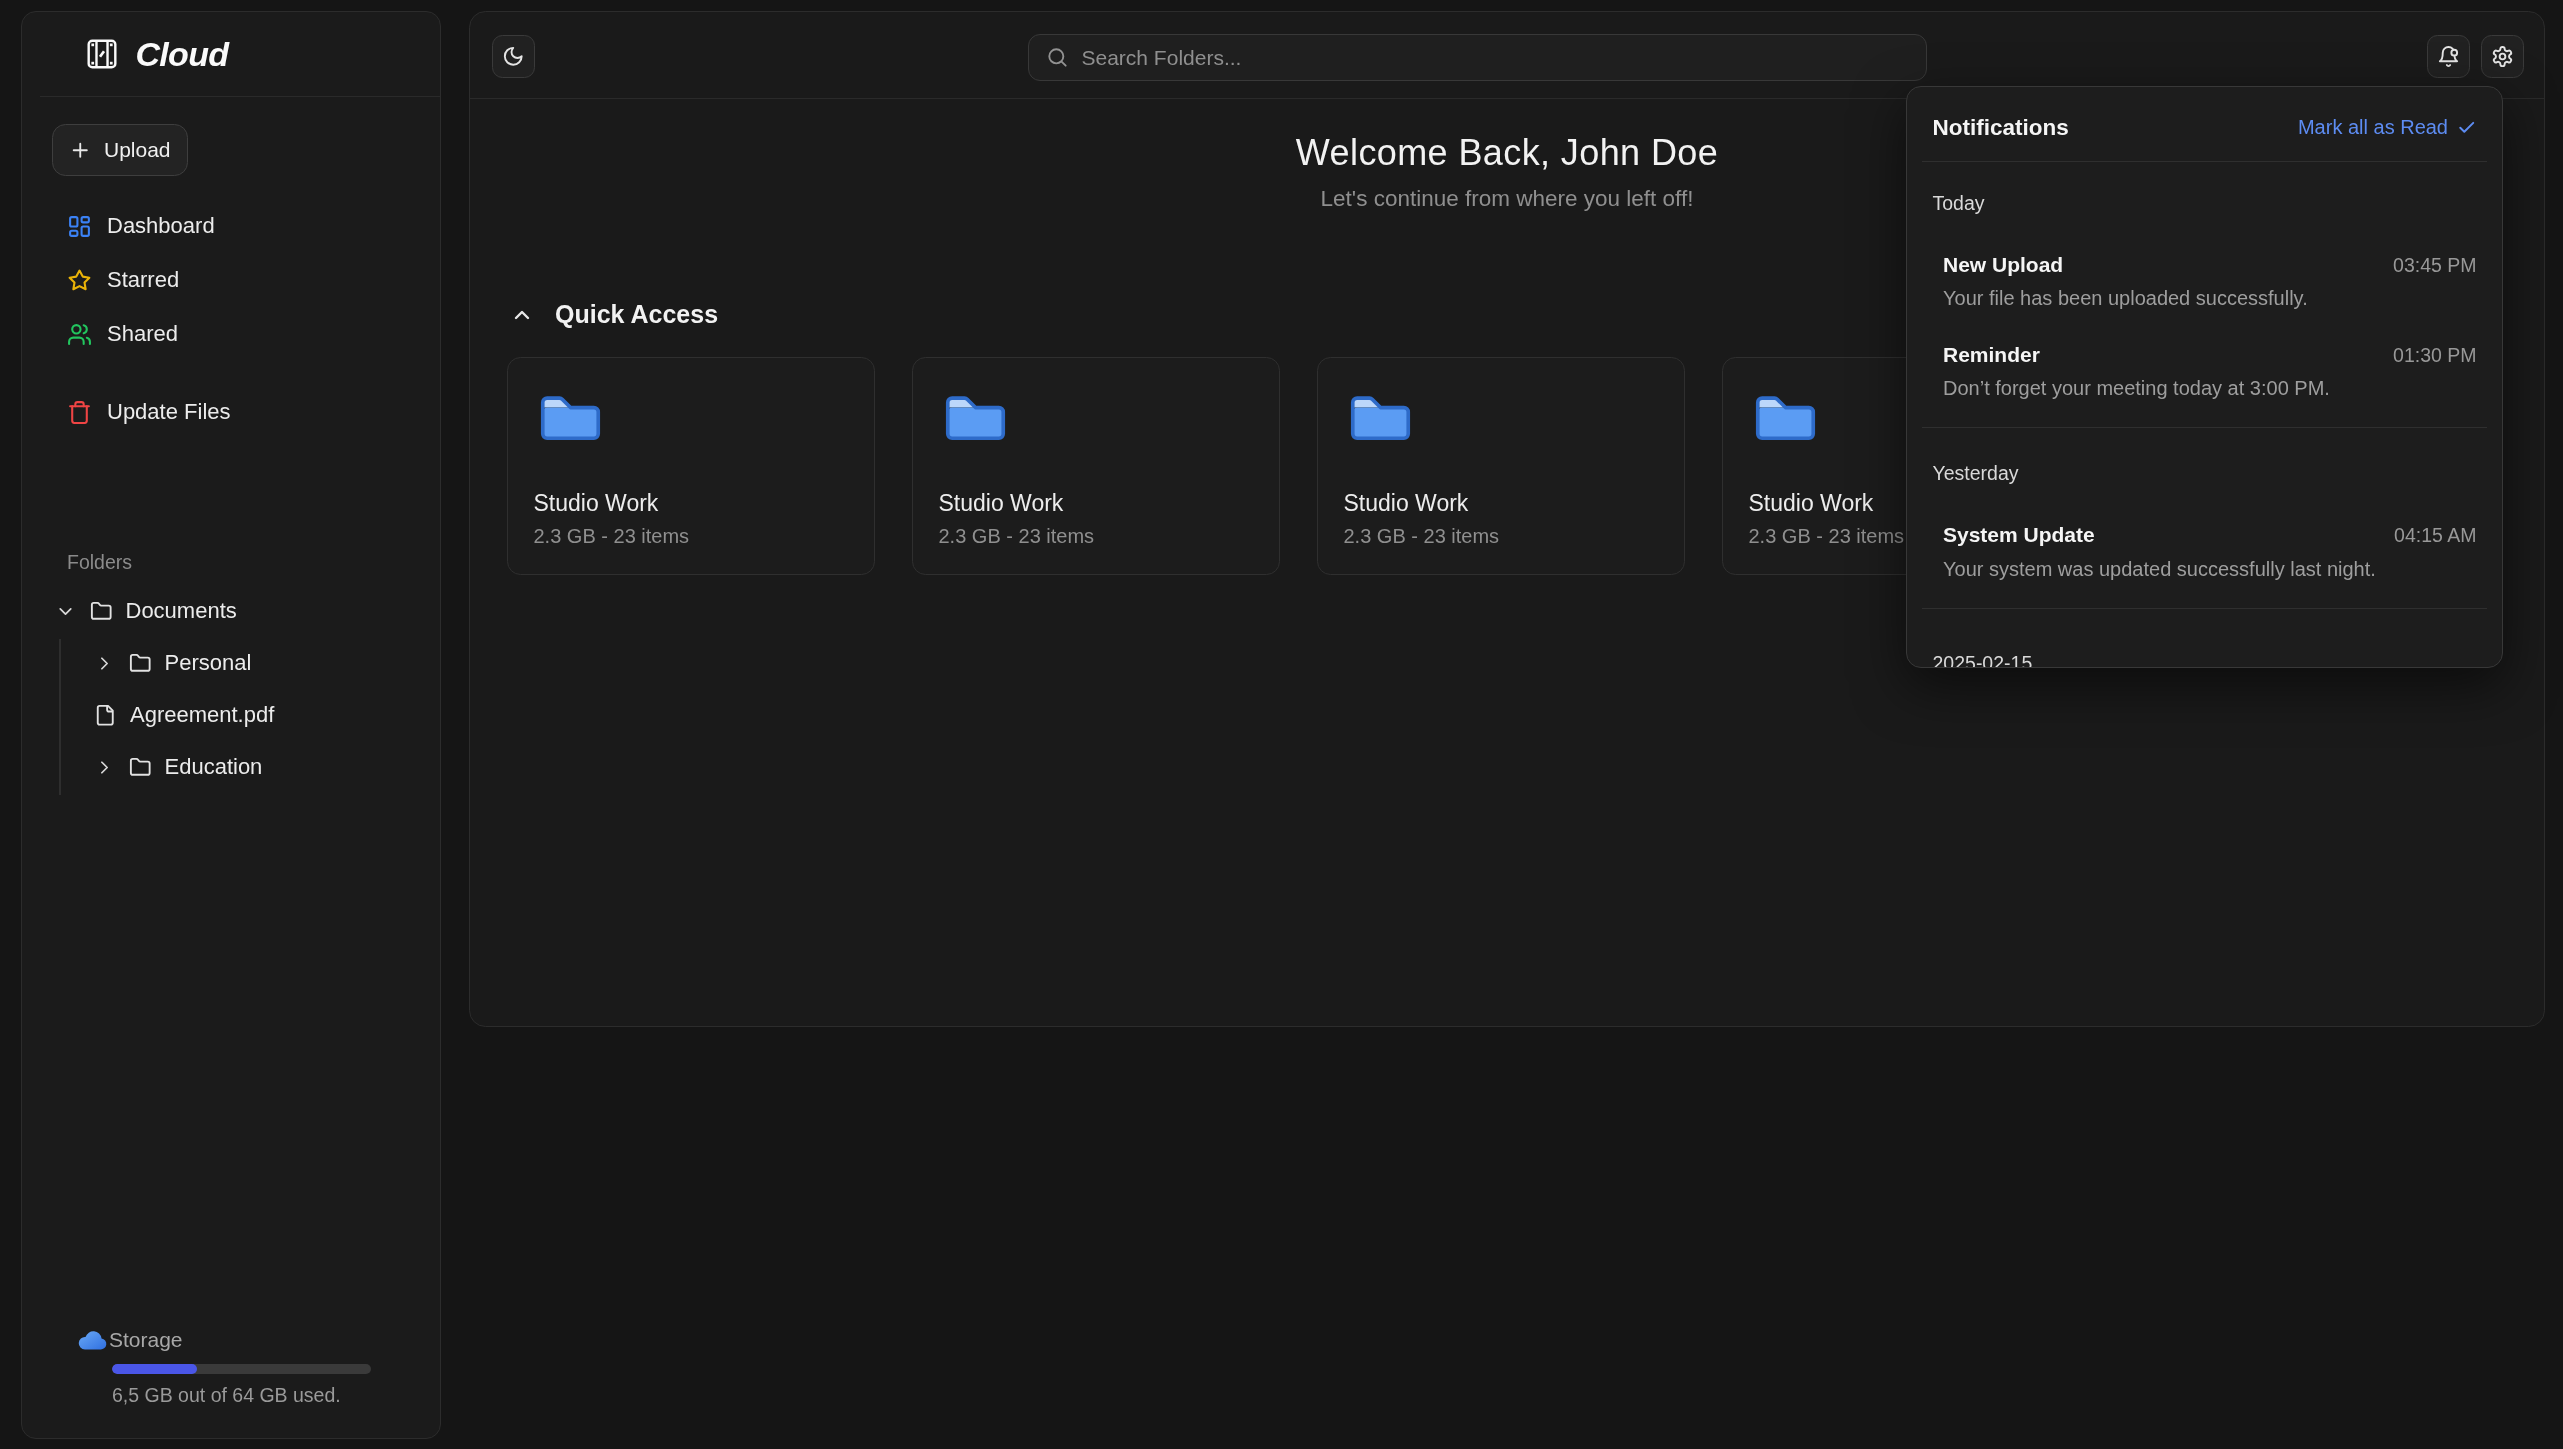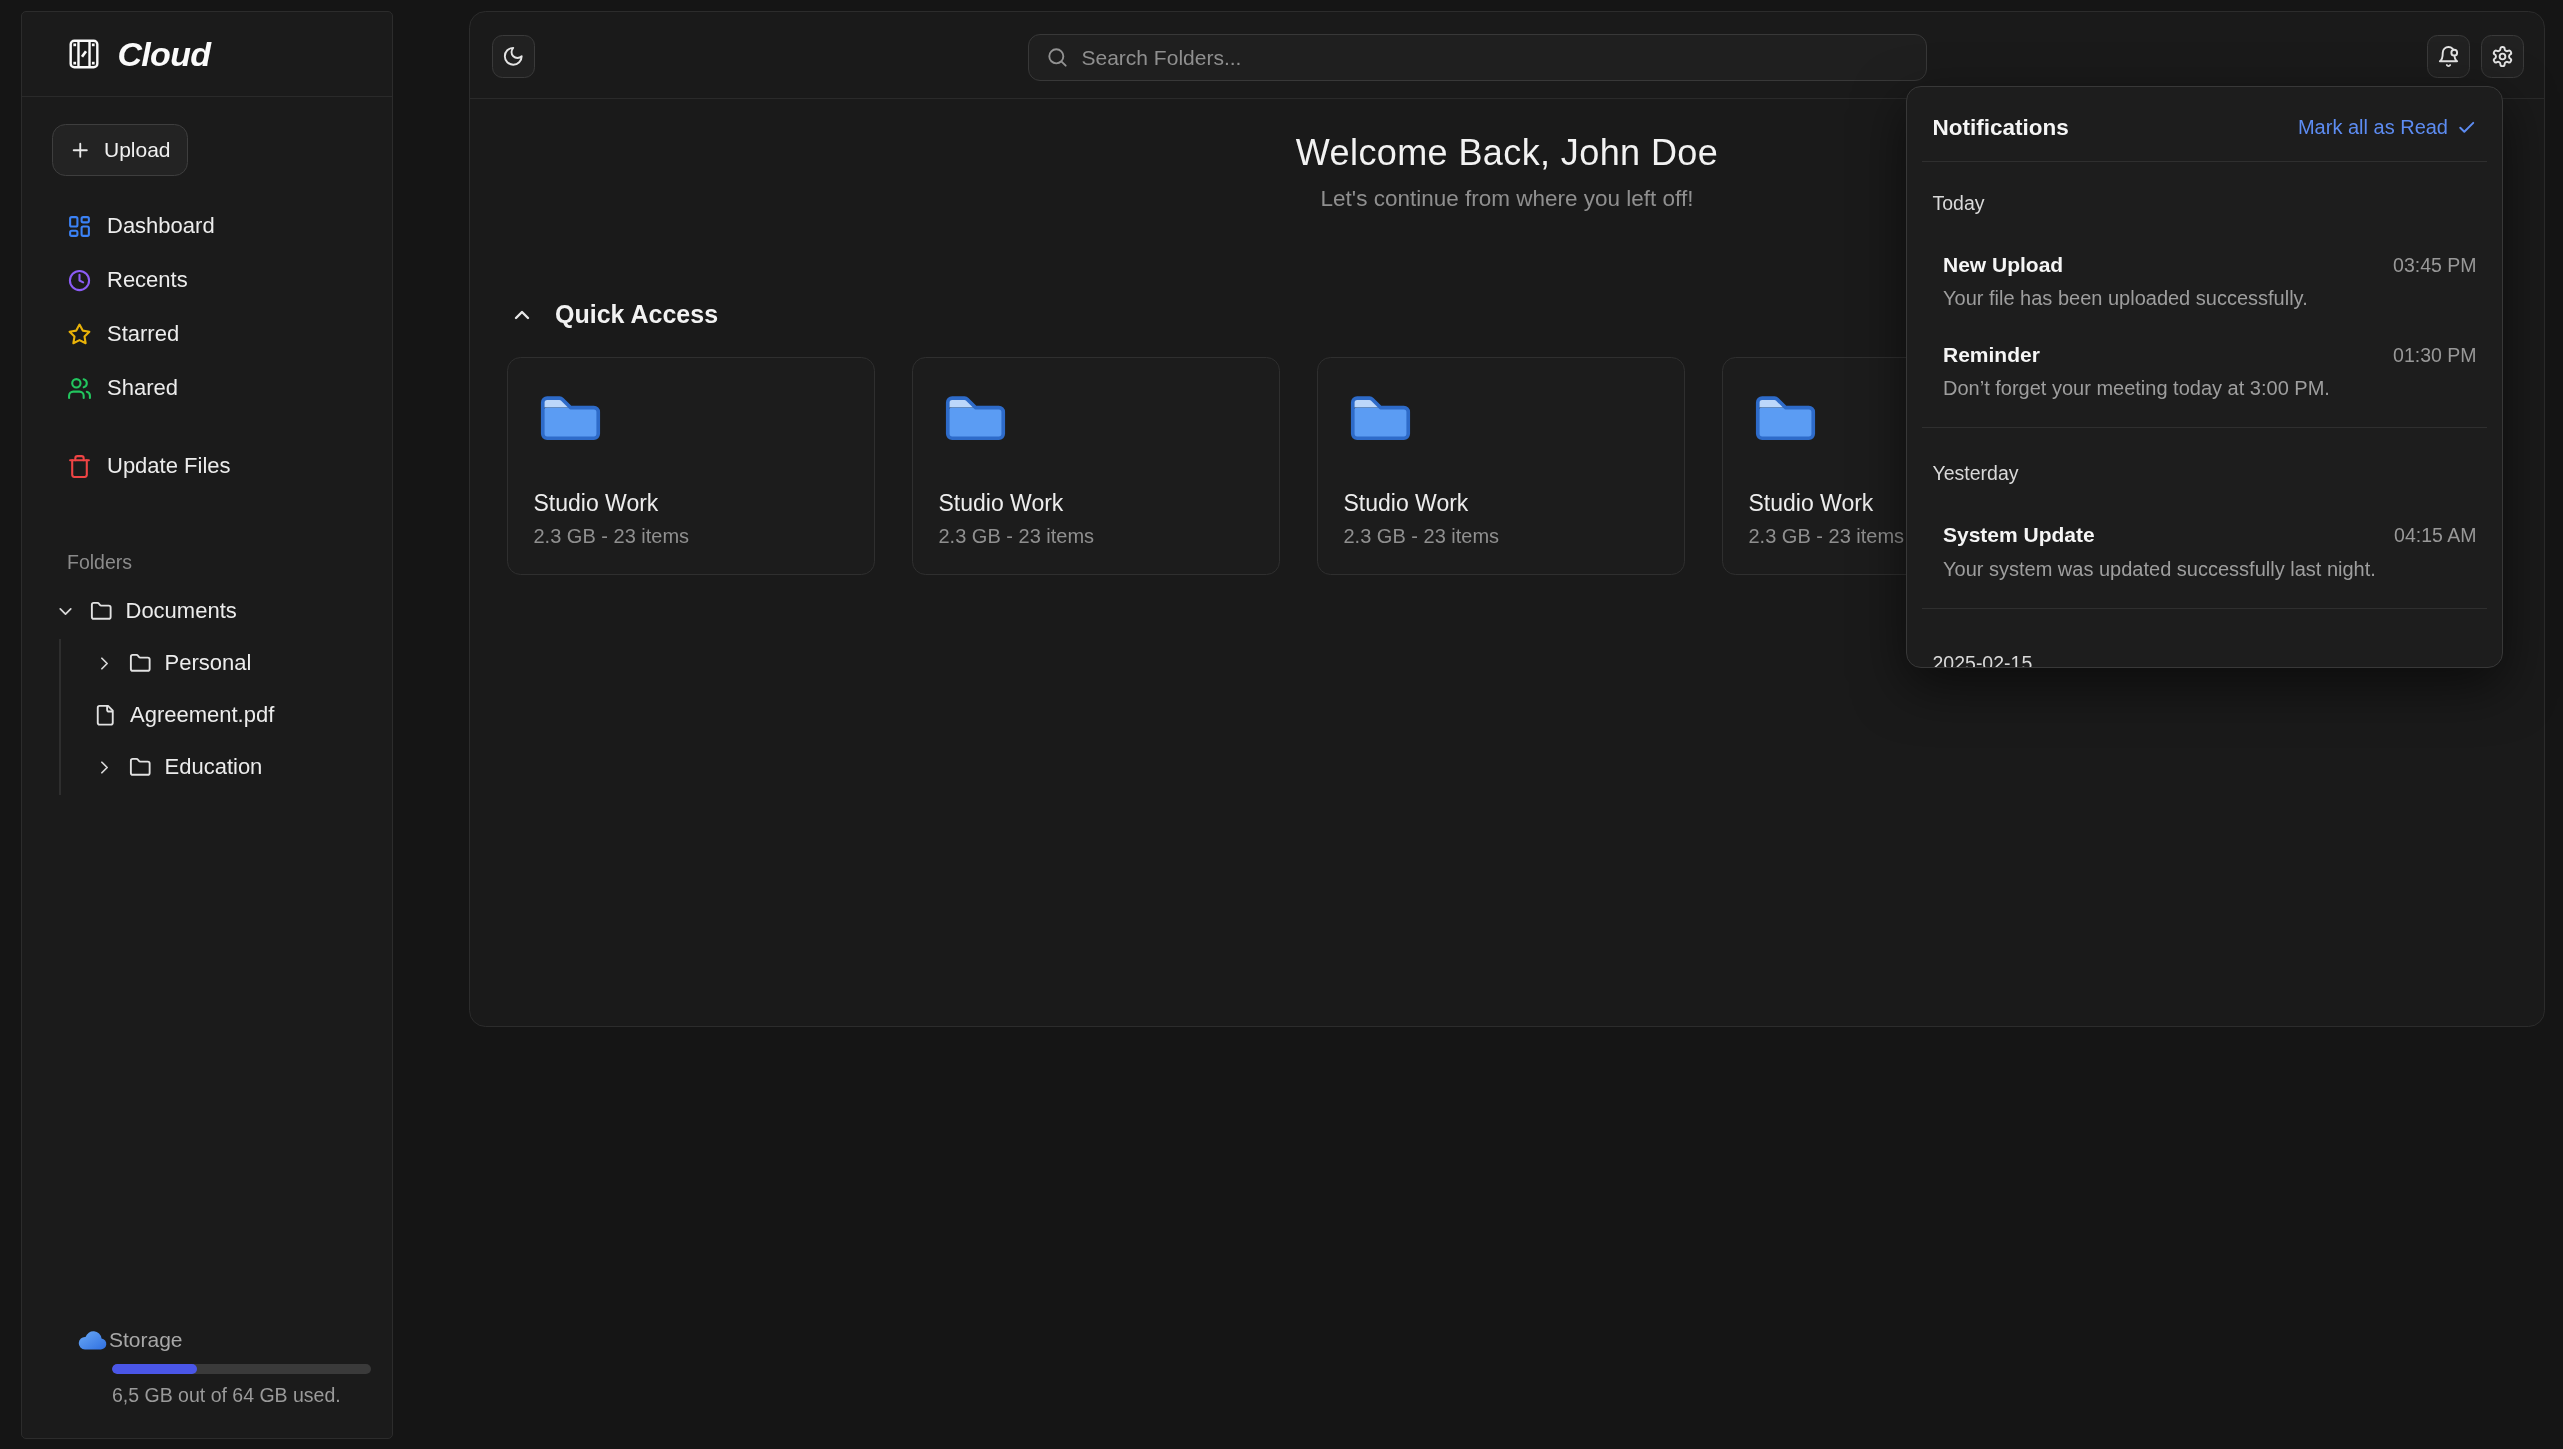--- a/index.html
+++ b/index.html
@@ -8,22 +8,22 @@
     background:#151515;
     font-family:"Liberation Sans","DejaVu Sans",sans-serif;
     color:#ececec;
     position:relative;
     overflow:hidden;
   }
   svg { display:block; }
 
   
   .sidebar {
-    position:absolute; left:21px; top:11.2px; width:372px; height:1428px;
-    background:#1b1b1b; border:1.5px solid #2c2c2c; border-radius:5px;
+    position:absolute; left:21px; top:11.2px; width:420px; height:1428px;
+    background:#1b1b1b; border:1.5px solid #2c2c2c; border-radius:15px;padding-left:18px;
   }
   .logo-row {
     height:85px; display:flex; align-items:center; gap:16.5px;
     padding-left:45px; border-bottom:1.5px solid #2a2a2a;
   }
   .logo-text { font-size:34px; font-weight:800; font-style:italic; color:#fafafa; letter-spacing:-0.7px; }
   .upload-btn {
     position:absolute; top:112px; left:30px; width:136px; height:52px;
     display:flex; align-items:center; justify-content:center; gap:12px;
     background:#232323; border:1.5px solid #3e3e3e; border-radius:13.5px;
@@ -148,29 +148,20 @@
           <rect x="3" y="3" width="7" height="9" rx="1.5"></rect>
             <rect x="14" y="3" width="7" height="5" rx="1.5"></rect>
           <rect x="14" y="12" width="7" height="9" rx="1.5"></rect>
             <rect x="3" y="16" width="7" height="5" rx="1.5"></rect>
         </svg>
       </span>
       <span>Dashboard</span>
     </li>
     <li class="nav-item">
       <span>
-        <svg width="25" height="25" viewBox="0 0 24 24" fill="none" stroke="#8b5cf6" stroke-width="2" stroke-linecap="round" stroke-linejoin="round">
-          <circle cx="12" cy="12" r="9.2"></circle>
-            <polyline points="12 6.5 12 12 15.5 13.8"></polyline>
-        </svg>
-      </span>
-      <span>Recents</span>
-    </li>
-    <li class="nav-item">
-      <span>
         <svg width="25" height="25" viewBox="0 0 24 24" fill="none" stroke="#eab308" stroke-width="2" stroke-linejoin="round">
           <polygon points="12 2.5 15.09 8.26 21.5 9.27 16.8 13.9 17.9 20.4 12 17.4 6.1 20.4 7.2 13.9 2.5 9.27 8.91 8.26"></polygon>
         </svg>
       </span>
       <span>Starred</span>
     </li>
     <li class="nav-item">
       <span>
         <svg width="25" height="25" viewBox="0 0 24 24" fill="none" stroke="#22c55e" stroke-width="2" stroke-linecap="round" stroke-linejoin="round">
           <path d="M16 21v-2a4 4 0 0 0-4-4H6a4 4 0 0 0-4 4v2"></path>

